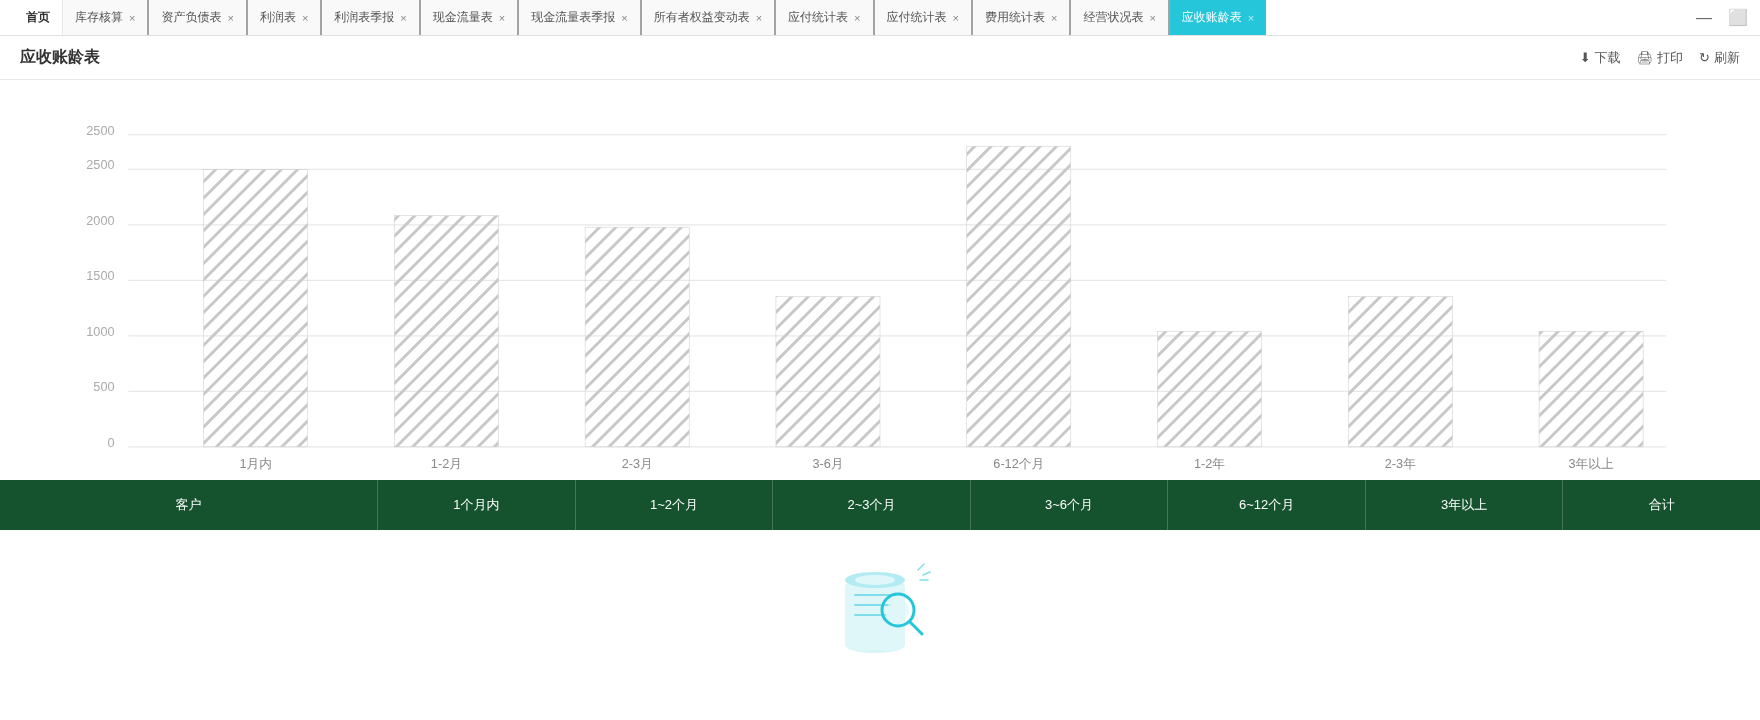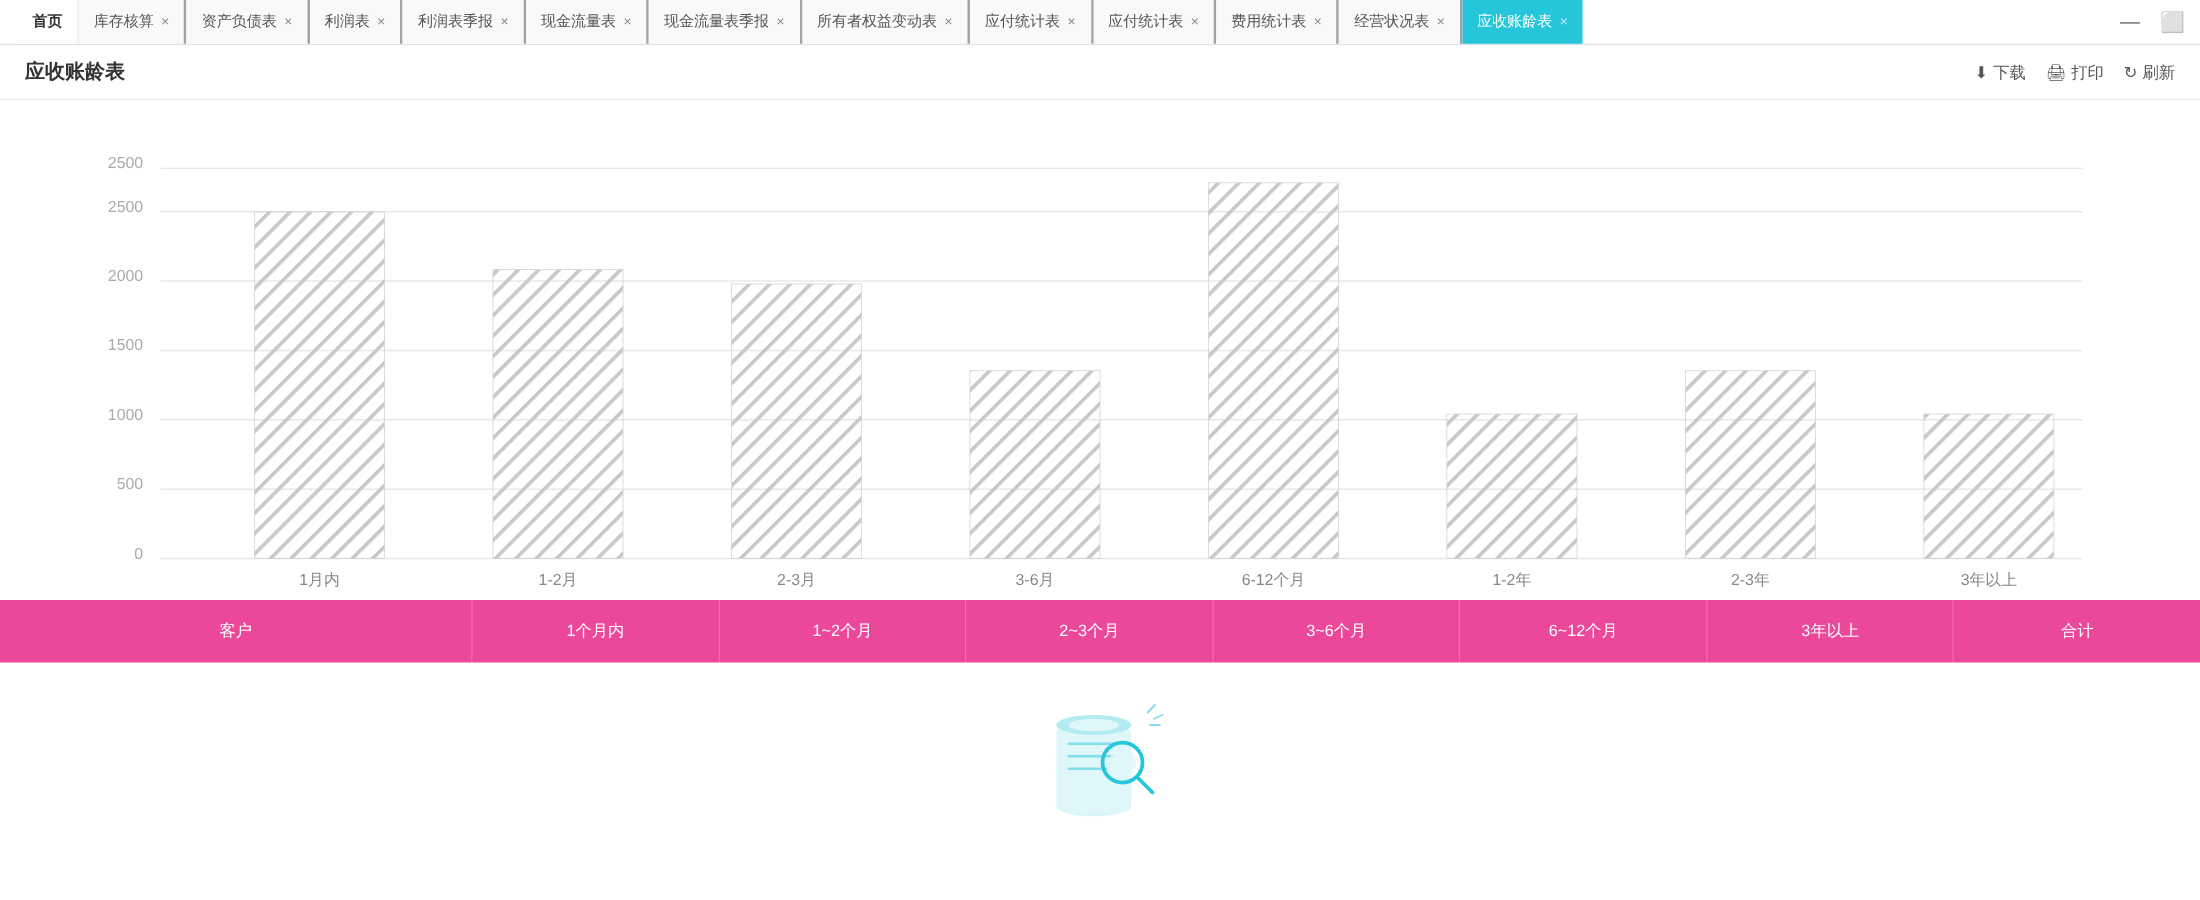--- a/index.html
+++ b/index.html
@@ -107,21 +107,21 @@
 
     
     .chart-svg {
       width: 100%;
       height: 100%;
     }
 
     
     .table-header {
       display: flex;
-      background: #ec4899;
+      background: #14532d;
       color: #fff;
       height: 50px;
     }
     .table-header-cell {
       flex: 1;
       display: flex;
       align-items: center;
       justify-content: center;
       font-size: 13px;
       border-right: 1px solid rgba(255,255,255,0.2);

